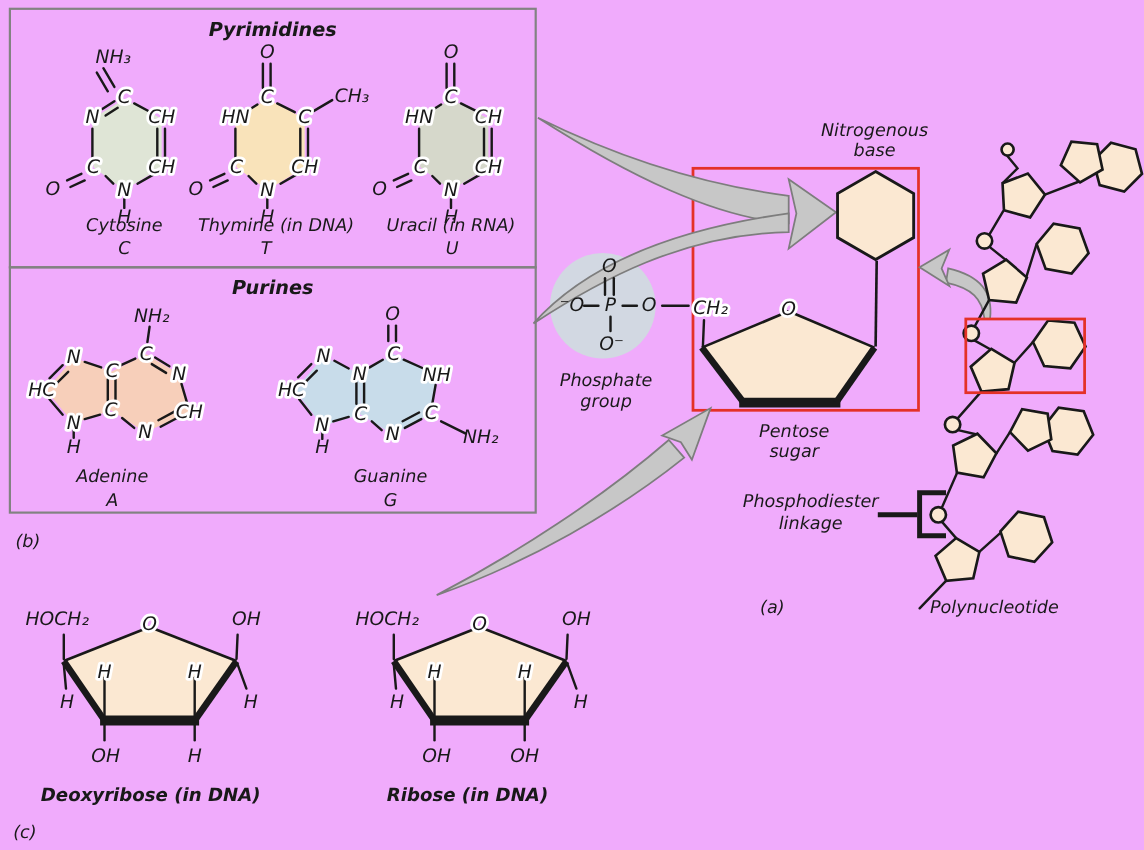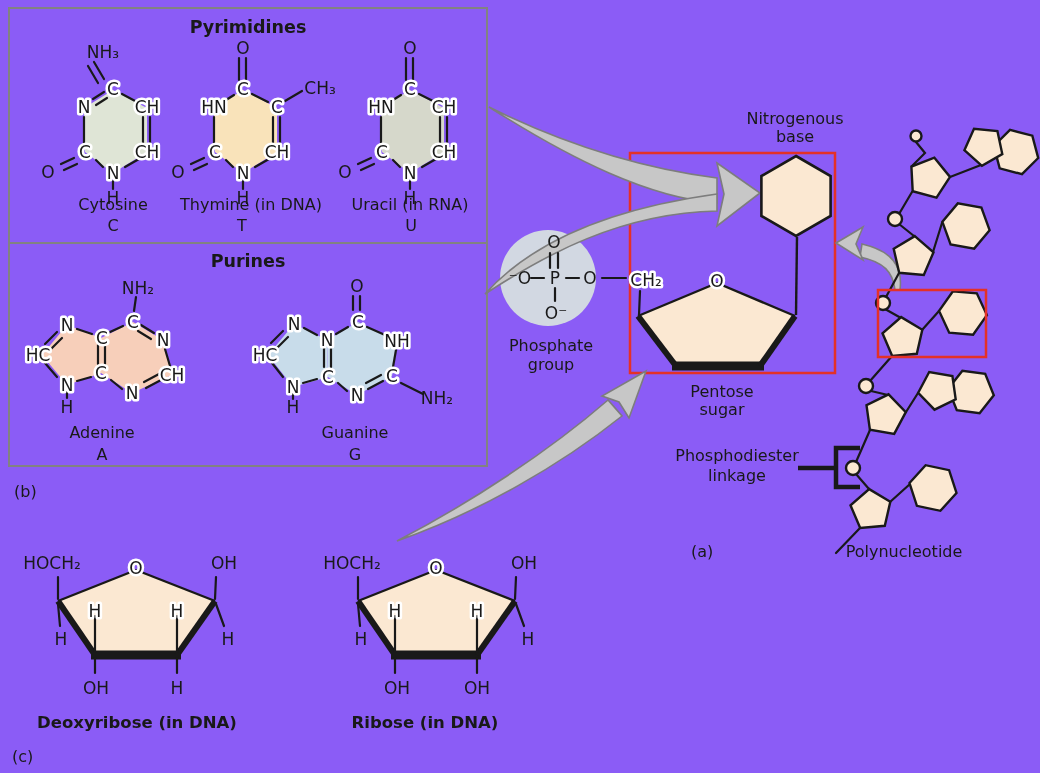--- a/index.html
+++ b/index.html
@@ -1,16 +1,16 @@
 <!DOCTYPE html>
 <html><head>
 <meta charset="utf-8">
 <style>
   html,body{margin:0;padding:0;background:#fff;}
-  .stage{position:relative;width:1040px;height:773px;background:#8b5cf6;overflow:hidden;}
+  .stage{position:relative;width:1040px;height:773px;background:#f0abfc;overflow:hidden;font-style:italic;}
   svg{display:block;}
   text{font-family:"DejaVu Sans","Liberation Sans",sans-serif;fill:#191919;}
   .at{font-size:17px;text-anchor:middle;dominant-baseline:central;}
   .halo{paint-order:stroke;stroke:#ffffff;stroke-width:5px;stroke-linejoin:round;}
   .nm{font-size:16px;text-anchor:middle;}
   .ttl{font-size:17.5px;font-weight:700;text-anchor:middle;}
   .cap{font-size:16.5px;font-weight:700;text-anchor:middle;}
   .lab{font-size:16px;}
   .lbl2{font-size:16px;text-anchor:middle;}
   .bond line, line.bond, .bond polyline{stroke:#191919;stroke-width:2.2;fill:none;stroke-linecap:round;}

